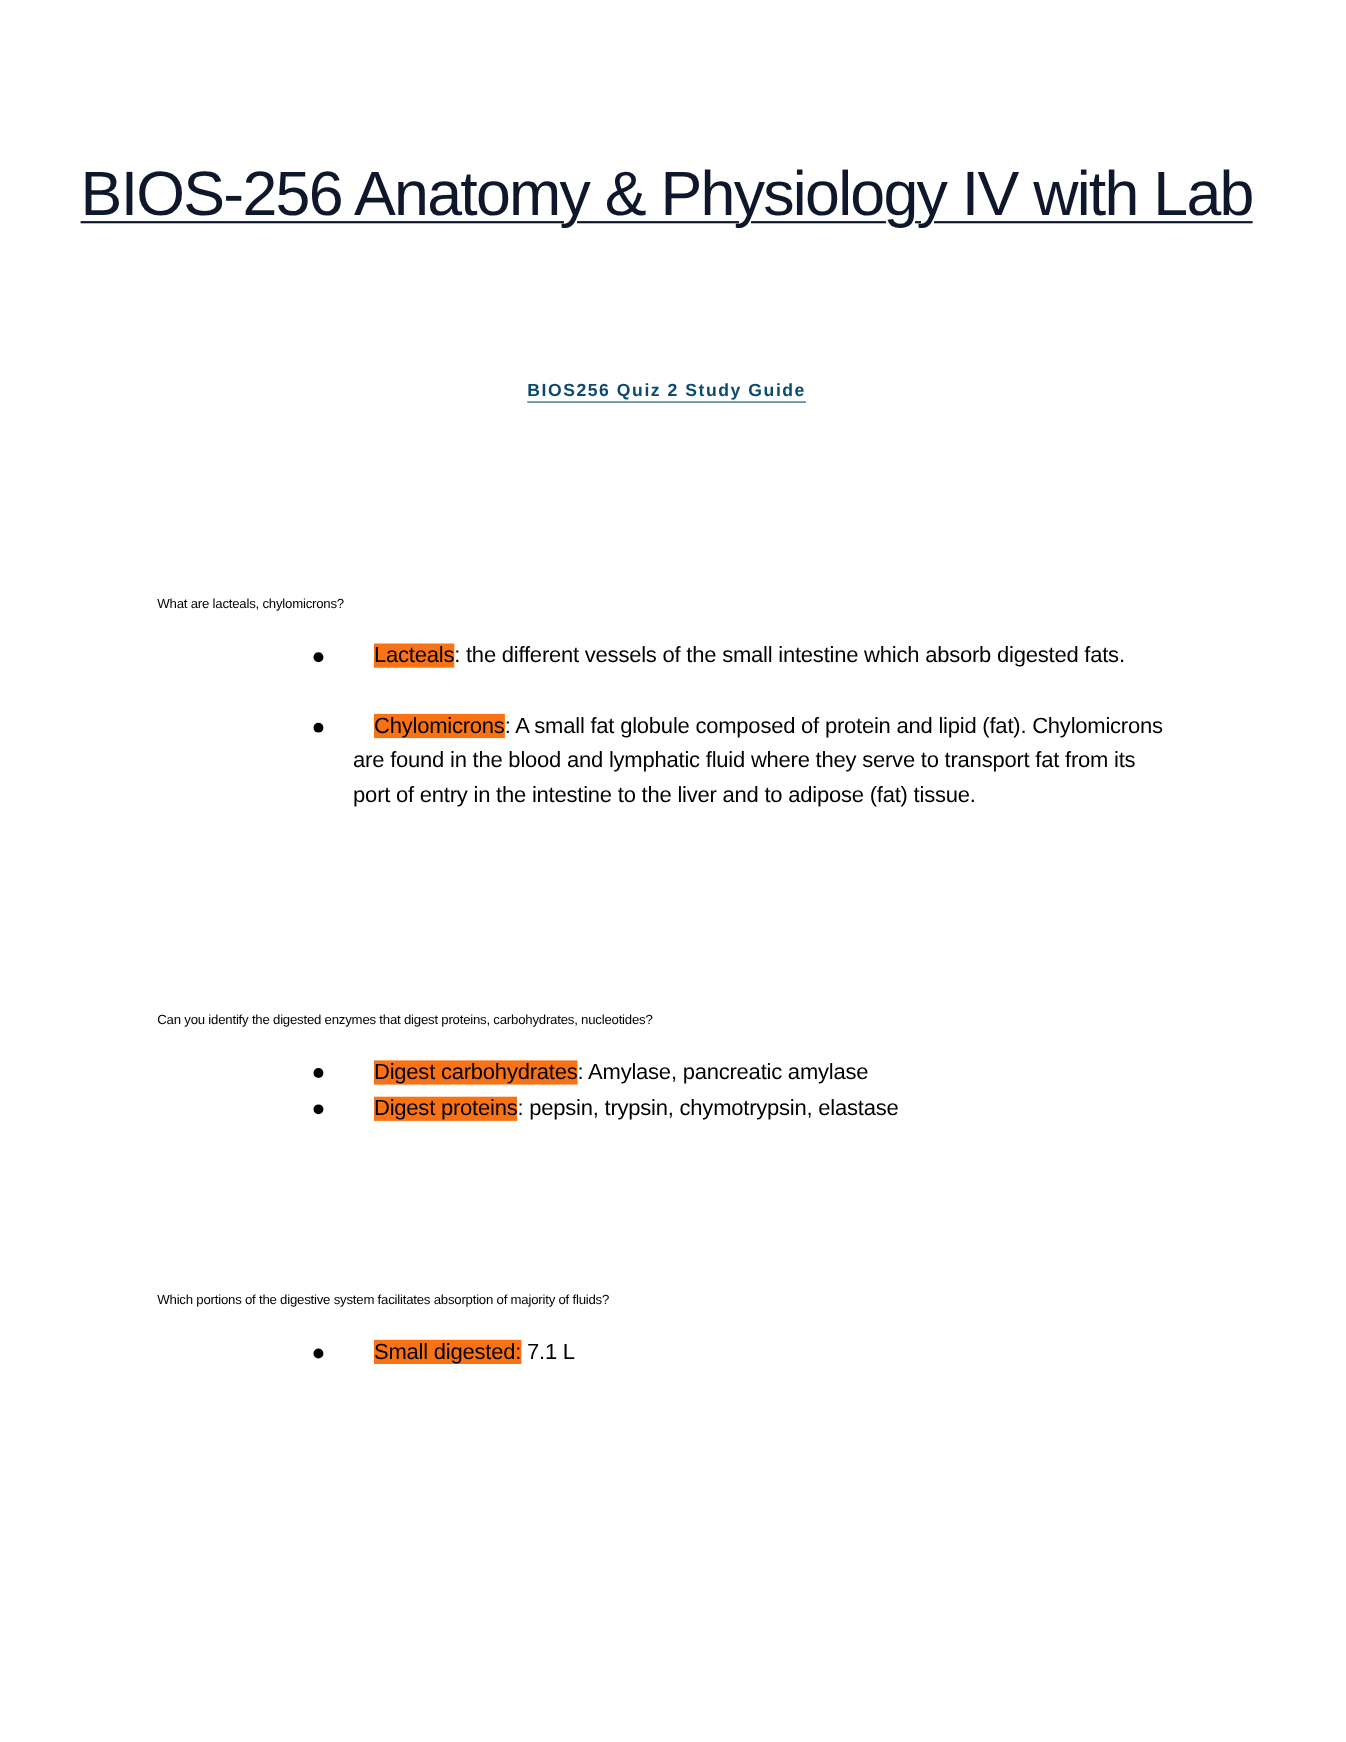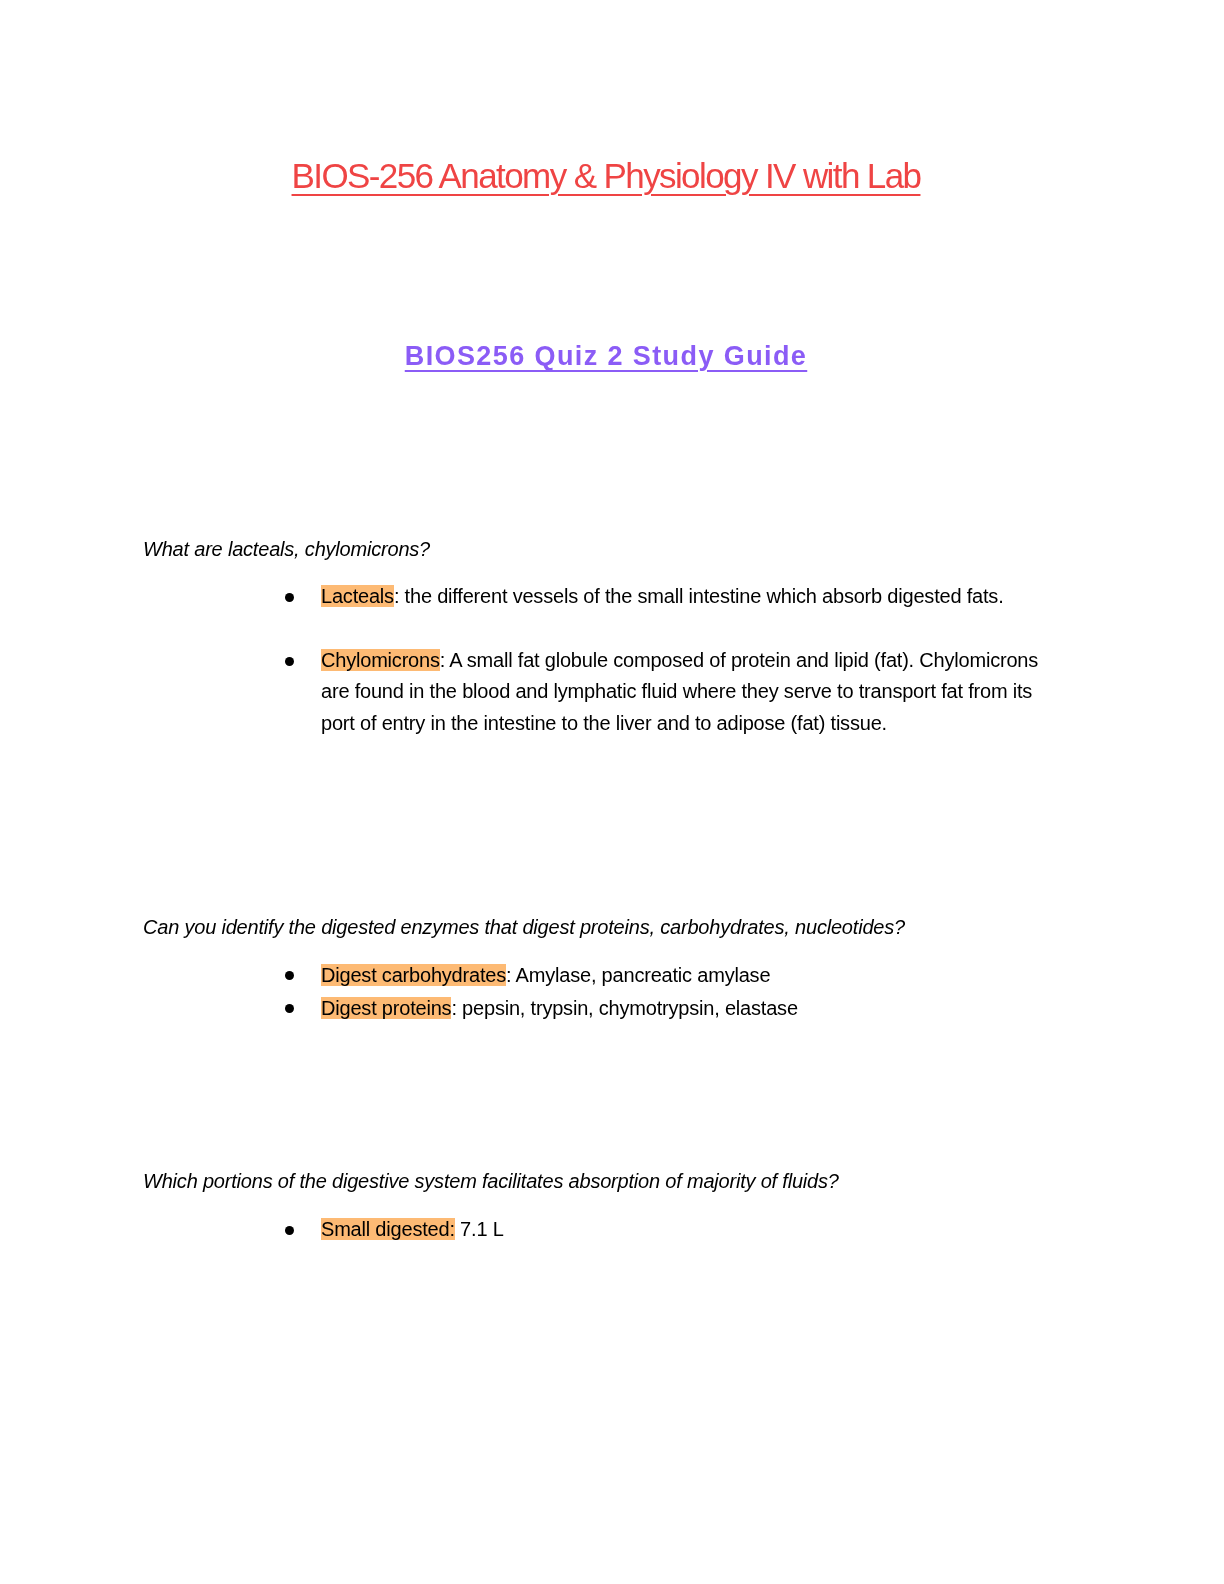--- a/index.html
+++ b/index.html
@@ -15,54 +15,53 @@
       font-family: "Liberation Sans", sans-serif;
       color: #000000;
     }
     .main-title {
       position: absolute;
       left: 0;
       top: 146px;
       width: 1212px;
       text-align: center;
       font-family: "Liberation Sans Narrow", "Liberation Sans", sans-serif;
-      font-size: 35px;
+      font-size: 57px;
       line-height: 60px;
       letter-spacing: -1.6px;
-      color: #ef4444;
+      color: #0f172a;
       text-decoration: underline;
       text-decoration-thickness: 2px;
       text-underline-offset: 6px;
       margin: 0;
       font-weight: normal;
     }
     .subtitle {
       position: absolute;
       left: 0;
       top: 340px;
       width: 1212px;
       text-align: center;
-      font-size: 27px;
+      font-size: 16px;
       line-height: 32px;
       font-weight: bold;
       letter-spacing: 1.4px;
-      color: #8b5cf6;
+      color: #0c4a6e;
       text-decoration: underline;
       text-underline-offset: 5px;
       margin: 0;
     }
     .question {
       position: absolute;
       left: 143px;
-      font-size: 20px;
+      font-size: 12px;
       line-height: 32px;
       letter-spacing: -0.2px;
       margin: 0;
       white-space: nowrap;
-      font-style: italic;
     }
     .list {
       position: absolute;
       left: 280px;
       width: 800px;
       margin: 0;
       padding: 0;
       list-style: none;
     }
     .list li {
@@ -75,21 +74,22 @@
     .bullet {
       position: absolute;
       left: 5px;
       top: 12px;
       width: 9px;
       height: 9px;
       border-radius: 50%;
       background: #000;
     }
     .hl {
-      background: #fdba74;
+      background: #f97316;
+      margin-left: 19px;
     }
     .gap {
       height: 32px;
     }
   </style>
 </head>
 <body>
 
 <h1 class="main-title">BIOS-256 Anatomy &amp; Physiology IV with Lab</h1>
 

